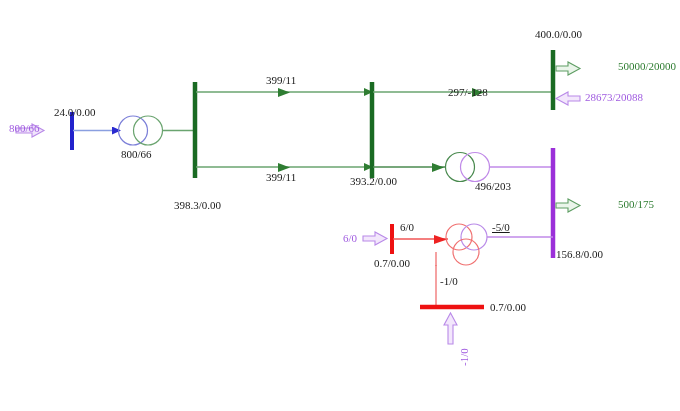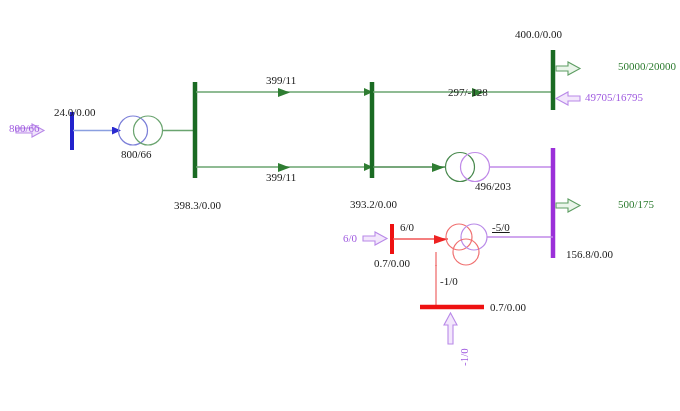--- a/index.html
+++ b/index.html
@@ -144,35 +144,35 @@
   <div class="lbl lbl-black" style="left:54px; top:107px;">24.0/0.00</div>
 
   <div class="lbl lbl-black" style="left:121px; top:149px;">800/66</div>
 
   <div class="lbl lbl-black" style="left:174px; top:200px;">398.3/0.00</div>
 
   <div class="lbl lbl-black" style="left:266px; top:75px;">399/11</div>
 
   <div class="lbl lbl-black" style="left:266px; top:172px;">399/11</div>
 
-  <div class="lbl lbl-black" style="left:350px; top:199px;text-align:center;">393.2/0.00</div>
+  <div class="lbl lbl-black" style="left:350px; top:176px;text-align:center;">393.2/0.00</div>
 
   <div class="lbl lbl-black" style="left:448px; top:87px;">297/-128</div>
 
-  <div class="lbl lbl-black" style="left:515px; top:29px;">400.0/0.00</div>
+  <div class="lbl lbl-black" style="left:535px; top:29px;">400.0/0.00</div>
 
   <div class="lbl lbl-green" style="left:585px; top:61px;">50000/20000</div>
 
-  <div class="lbl lbl-purple" style="left:585px; top:92px;">49705/16795</div>
+  <div class="lbl lbl-purple" style="left:585px; top:92px;">28673/20088</div>
 
   <div class="lbl lbl-black" style="left:445px; top:181px;margin-left:30px;">496/203</div>
 
   <div class="lbl lbl-green" style="left:585px; top:199px;">500/175</div>
 
-  <div class="lbl lbl-black" style="left:556px; top:249px;padding-left:10px;">156.8/0.00</div>
+  <div class="lbl lbl-black" style="left:556px; top:249px;">156.8/0.00</div>
 
   <div class="lbl lbl-purple" style="left:343px; top:233px;">6/0</div>
 
   <div class="lbl lbl-black" style="left:400px; top:222px;">6/0</div>
 
   <div class="lbl lbl-black" style="left:374px; top:258px;">0.7/0.00</div>
 
   <div class="lbl lbl-black" style="left:492px; top:222px;text-decoration:underline;">-5/0</div>
 
   <div class="lbl lbl-black" style="left:440px; top:276px;">-1/0</div>

